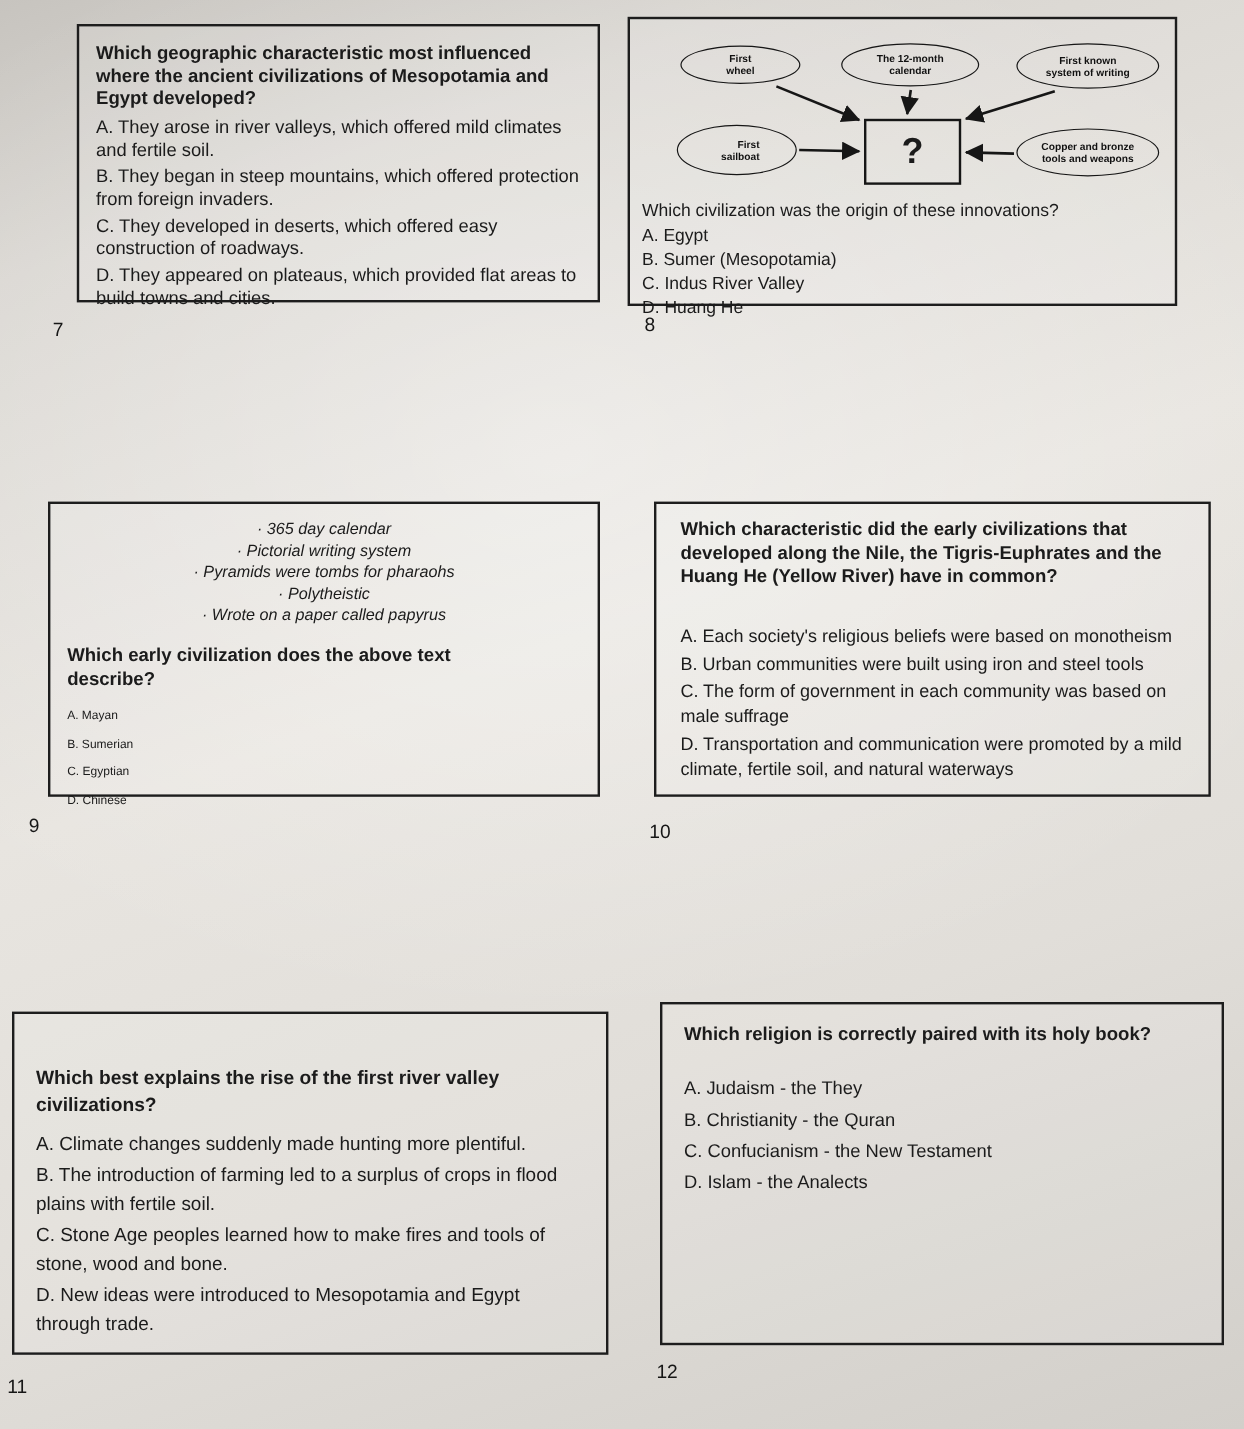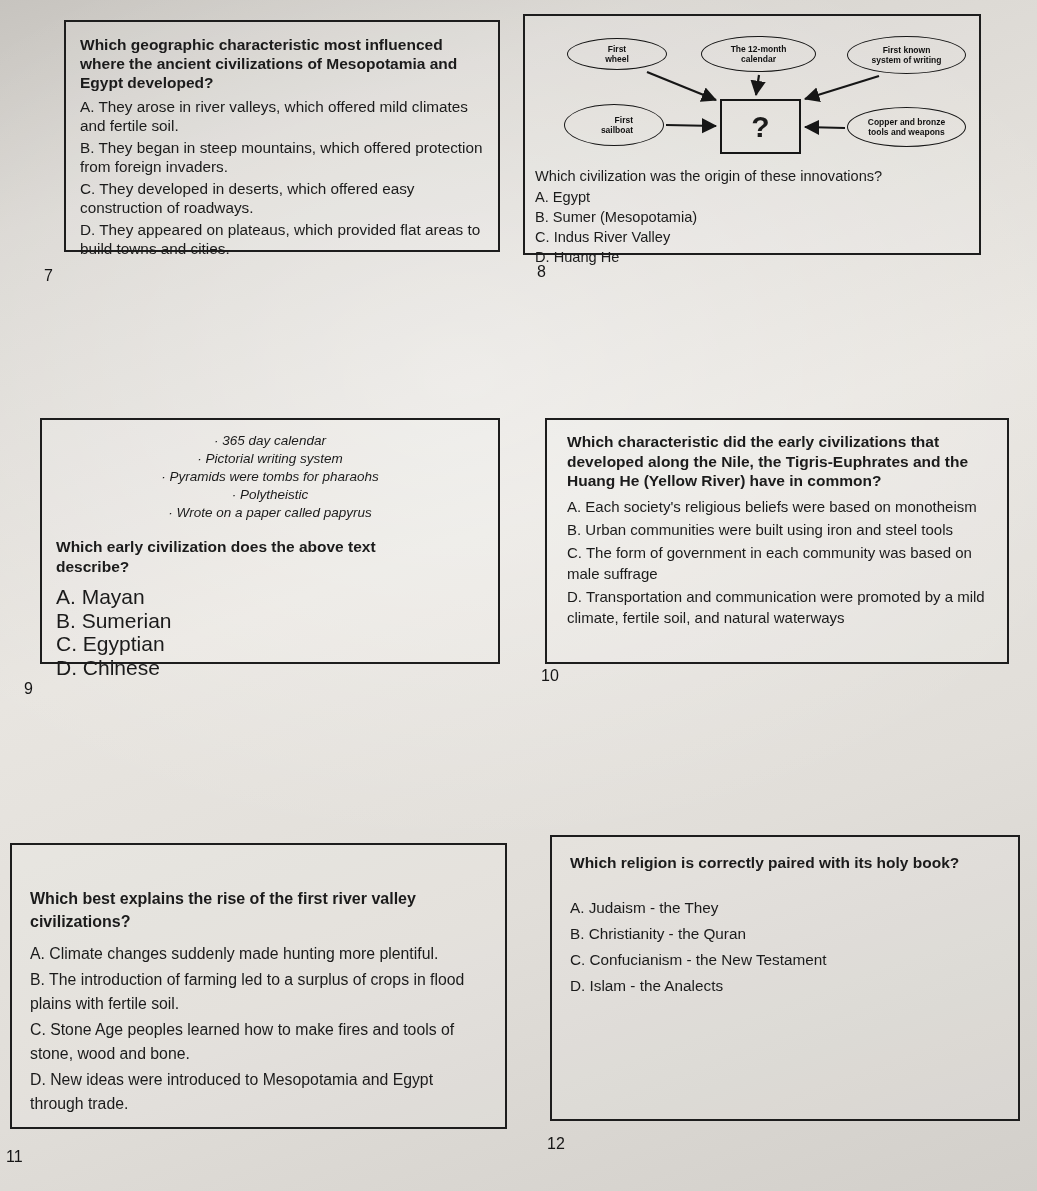--- a/index.html
+++ b/index.html
@@ -41,45 +41,45 @@
     font-size:30px; font-weight:bold;
   }
   #box8 .question { font-size:14.6px; line-height:19px; margin-top:7px; }
   #box8 .option { font-size:14.6px; line-height:18px; margin-top:2px; }
 
   
   #box9 { left:40px; top:418px; width:460px; height:246px; padding:12px 14px; }
   #box9 .clues { text-align:center; font-style:italic; font-size:13.5px; line-height:18px; }
   #box9 .question { font-weight:bold; font-size:15.5px; line-height:20px; margin-top:15px; width:340px; }
   #box9 .options { margin-top:8px; }
-  #box9 .option { font-size:21px; line-height:23.5px; }
+  #box9 .option { font-size:10px; line-height:23.5px; }
 
   
   #box10 { left:545px; top:418px; width:464px; height:246px; padding:12px 20px; }
   #box10 .question { font-weight:bold; font-size:15.5px; line-height:19.5px; }
-  #box10 .options { margin-top:5px; }
+  #box10 .options { margin-top:29px; }
   #box10 .option { font-size:15px; line-height:21px; margin-bottom:2px; }
 
   
   #box11 { left:10px; top:843px; width:497px; height:286px; padding:42px 18px 12px 18px; }
   #box11 .question { font-weight:bold; font-size:16px; line-height:23px; }
   #box11 .options { margin-top:9px; }
   #box11 .option { font-size:15.8px; line-height:24px; margin-bottom:2px; }
 
   
   #box12 { left:550px; top:835px; width:470px; height:286px; padding:16px 18px; }
   #box12 .question { font-weight:bold; font-size:15.5px; line-height:20px; }
   #box12 .options { margin-top:22px; }
   #box12 .option { font-size:15.3px; line-height:26px; }
 
   
   #num7  { left:44px;  top:267px; }
   #num8  { left:537px; top:263px; }
   #num9  { left:24px;  top:680px; }
-  #num10 { left:541px; top:667px; }
+  #num10 { left:541px; top:685px; }
   #num11 { left:6px;   top:1148px; }
   #num12 { left:547px; top:1135px; }
 </style>
 </head>
 <body>
 
 <div class="qbox" id="box7">
   <div class="question">Which geographic characteristic most influenced where the ancient civilizations of Mesopotamia and Egypt developed?</div>
   <div>
     <div class="option">A. They arose in river valleys, which offered mild climates and fertile soil.</div>

